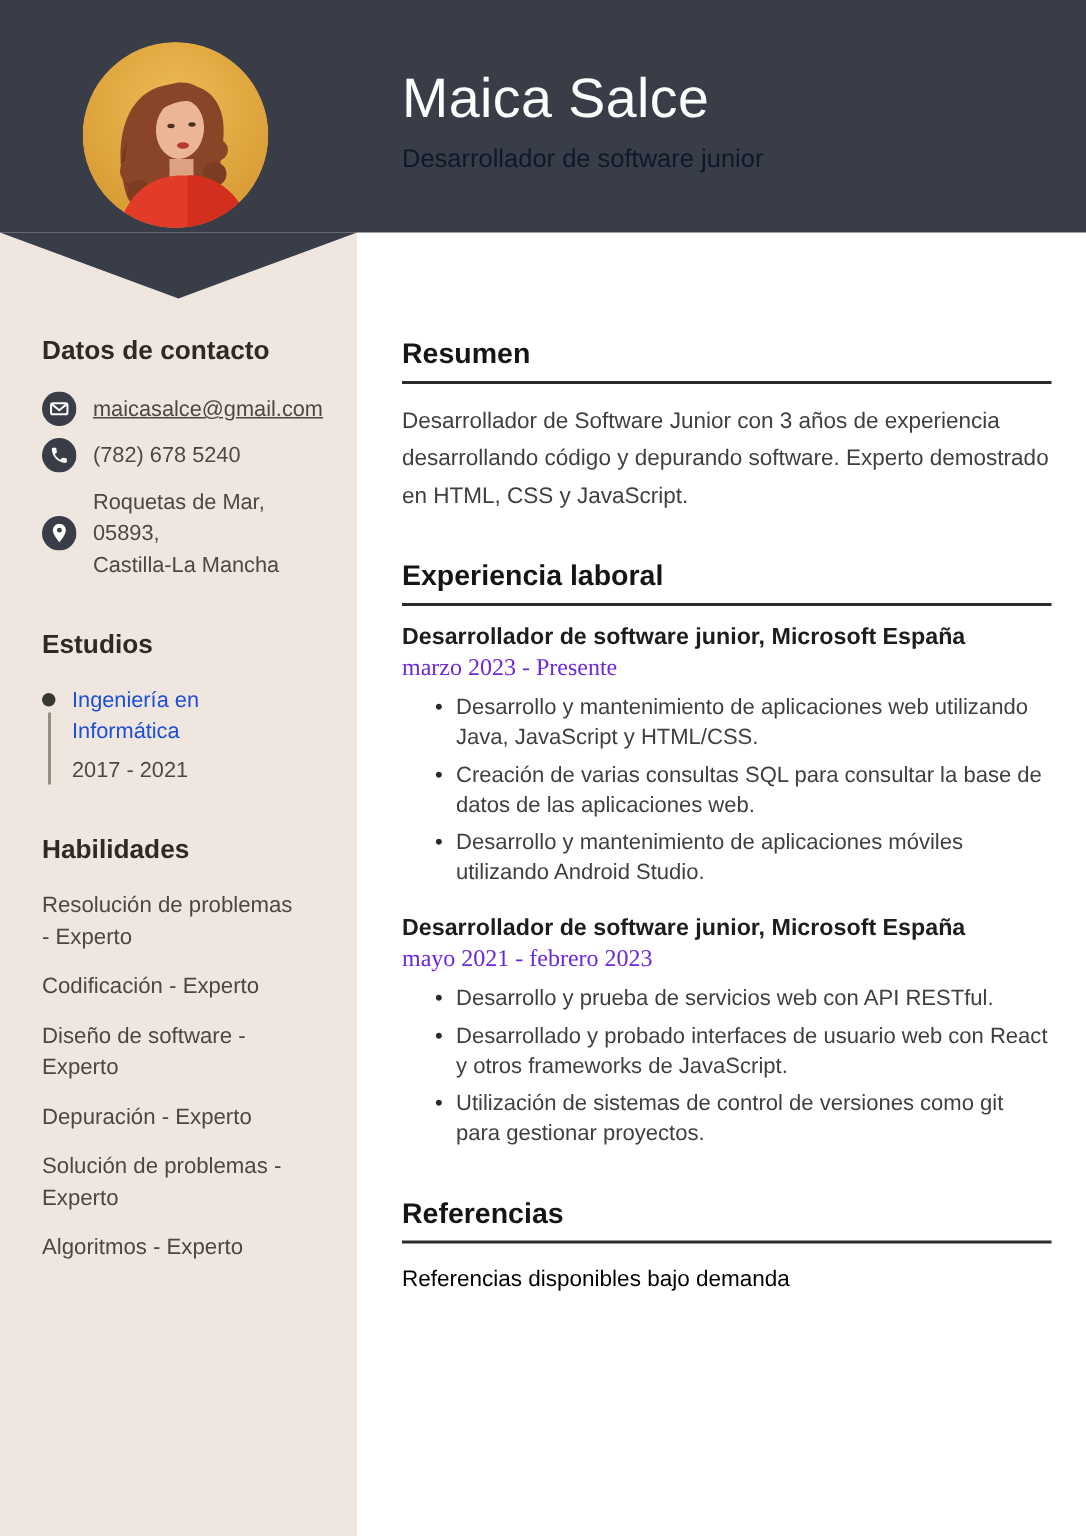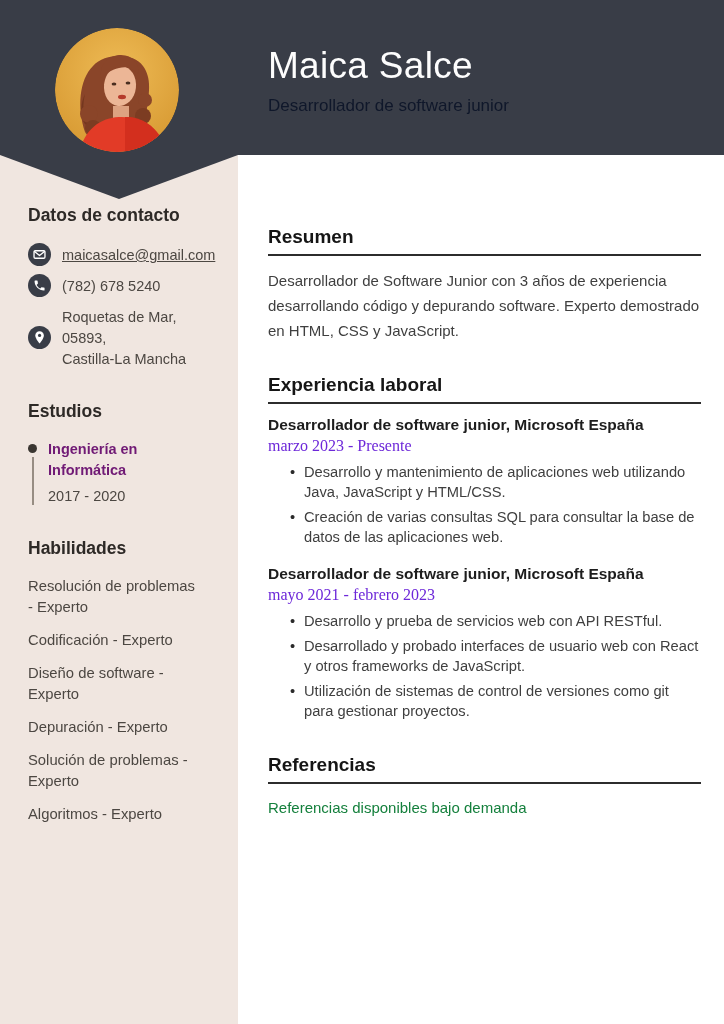--- a/index.html
+++ b/index.html
@@ -60,21 +60,21 @@
   .job-headline {
     margin-top: 8px;
     font-size: 17px;
     font-weight: 400;
     color: #0f172a;
   }
 
   
   .sidebar {
     position: absolute;
-    left: 0; top: 181px;
+    left: 0; top: 199px;
     width: 204px;
     padding: 24px 9px 0 28px;
     color: #4c4742;
   }
   .side-heading {
     font-size: 17.5px;
     font-weight: 700;
     color: #2d2926;
     margin-bottom: 17px;
   }
@@ -112,21 +112,21 @@
     background: #3a3631;
   }
   .edu-line {
     width: 2px;
     flex: 1;
     background: #978d83;
     margin-top: 4px;
     margin-bottom: 2px;
   }
   .edu-body { margin-left: 11px; font-size: 14.5px; line-height: 21px; }
-  .edu-degree { font-weight: 700; color: #701a75; margin-bottom: 5px; }
+  .edu-degree { font-weight: 400; color: #1d4ed8; margin-bottom: 5px; }
   .edu-school { color: #4c4742; }
   .edu-years { color: #4c4742; margin-top: 1px; }
 
   .skill-item {
     font-size: 14.8px;
     line-height: 21px;
     color: #4c4742;
     margin-bottom: 12px;
   }
 
@@ -183,21 +183,21 @@
     content: "\2022";
     position: absolute;
     left: 0; top: 0;
     color: #2a2a2a;
   }
   .references-section { margin-top: 33px; }
   .references-text {
     margin-top: 13px;
     font-size: 15px;
     line-height: 22px;
-    color: #15803d;
+    color: #000000;
   }
 </style>
 </head>
 <body>
 
 <div class="page">
 
   <div class="sidebar-bg"></div>
 
   <div class="header"></div>
@@ -295,21 +295,21 @@
 
     <div class="section-gap">
       <div class="side-heading">Estudios</div>
       <div class="edu-entry">
         <div class="edu-rail">
           <span class="edu-dot"></span>
           <span class="edu-line"></span>
         </div>
         <div class="edu-body">
           <div class="edu-degree">Ingeniería en Informática</div>
-          <div class="edu-years">2017 - 2020</div>
+          <div class="edu-years">2017 - 2021</div>
         </div>
       </div>
     </div>
 
     <div class="section-gap">
       <div class="side-heading">Habilidades</div>
       <div class="skill-item">Resolución de problemas - Experto</div>
       <div class="skill-item">Codificación - Experto</div>
       <div class="skill-item">Diseño de software - Experto</div>
       <div class="skill-item">Depuración - Experto</div>
@@ -328,20 +328,21 @@
 
     <div class="main-section experience-section">
       <div class="main-heading">Experiencia laboral</div>
 
       <div class="job">
         <div class="job-title">Desarrollador de software junior, Microsoft España</div>
         <div class="job-dates">marzo 2023 - Presente</div>
         <ul class="job-bullets">
           <li>Desarrollo y mantenimiento de aplicaciones web utilizando Java, JavaScript y HTML/CSS.</li>
           <li>Creación de varias consultas SQL para consultar la base de datos de las aplicaciones web.</li>
+          <li>Desarrollo y mantenimiento de aplicaciones móviles utilizando Android Studio.</li>
         </ul>
       </div>
 
       <div class="job">
         <div class="job-title">Desarrollador de software junior, Microsoft España</div>
         <div class="job-dates">mayo 2021 - febrero 2023</div>
         <ul class="job-bullets">
           <li>Desarrollo y prueba de servicios web con API RESTful.</li>
           <li>Desarrollado y probado interfaces de usuario web con React y otros frameworks de JavaScript.</li>
           <li>Utilización de sistemas de control de versiones como git para gestionar proyectos.</li>

